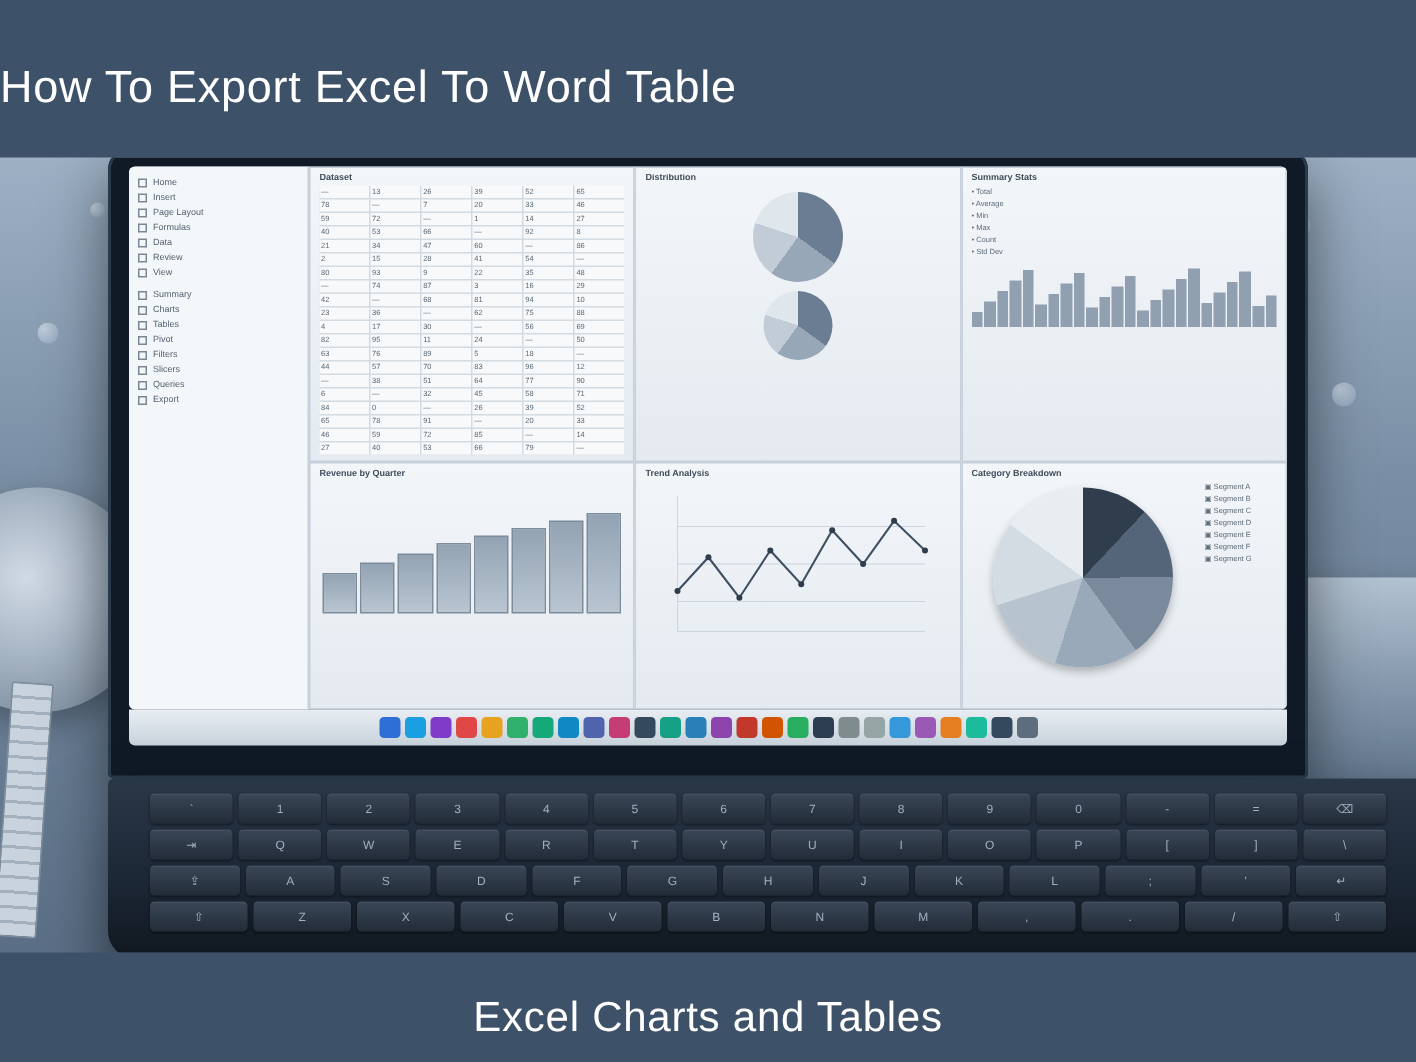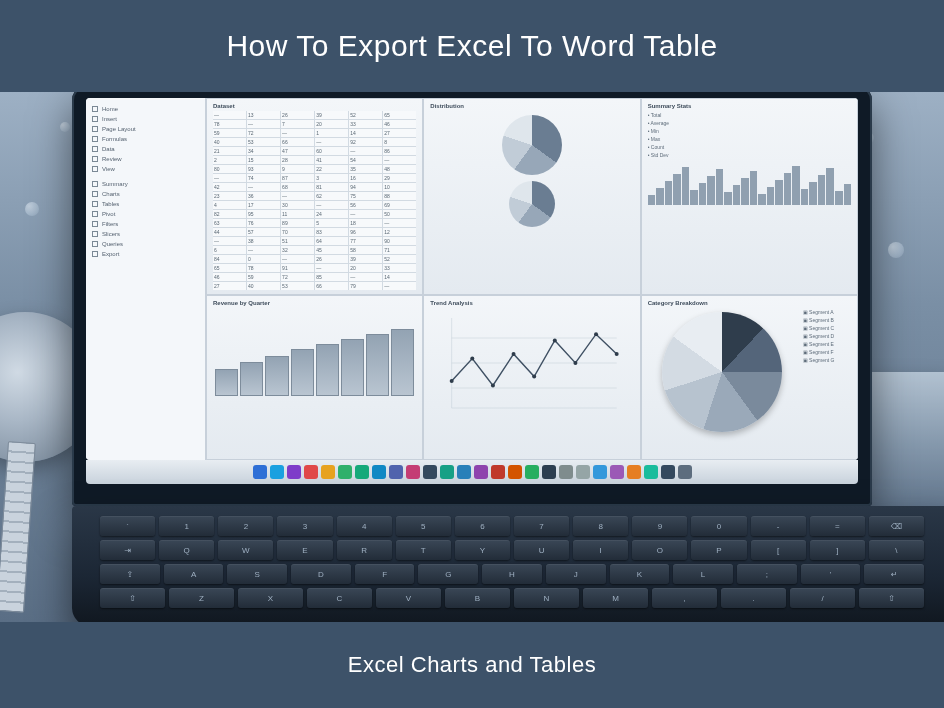--- a/index.html
+++ b/index.html
@@ -8,21 +8,22 @@
     height: 708px;
     font-family: -apple-system, BlinkMacSystemFont, "Segoe UI", Arial, sans-serif;
     overflow: hidden;
     background: #3d5269;
   }
   .header-band {
     height: 92px;
     background: #3d5269;
     display: flex;
     align-items: center;
-    justify-content: center;
+    justify-content: flex-start;
+    margin-top: 13px;
   }
   .header-title {
     color: #fff;
     font-size: 30px;
     font-weight: 400;
     letter-spacing: 0.5px;
   }
   .scene {
     height: 530px;
     background: linear-gradient(180deg, #9db0c4 0%, #7a8fa5 40%, #5a6e85 100%);
@@ -166,21 +167,21 @@
     height:20px;border-radius:3px;
     background:linear-gradient(180deg,#3a4756,#222c38);
     box-shadow: inset 0 1px 0 rgba(255,255,255,0.06), 0 1px 2px rgba(0,0,0,0.5);
     color:#9fb0c2;font-size:8px;display:flex;align-items:center;justify-content:center;
     flex:1;min-width:0;
   }
   .footer-band{
     height:86px;background:#3d5269;
     display:flex;align-items:center;justify-content:center;
   }
-  .footer-title{color:#fff;font-size:22px;font-weight:400;letter-spacing:0.5px;}
+  .footer-title{color:#fff;font-size:28px;font-weight:400;letter-spacing:0.5px;}
 </style>
 </head>
 <body>
 
 <div class="header-band">
   <div class="header-title">How To Export Excel To Word Table</div>
 </div>
 
 <div class="scene">
 

